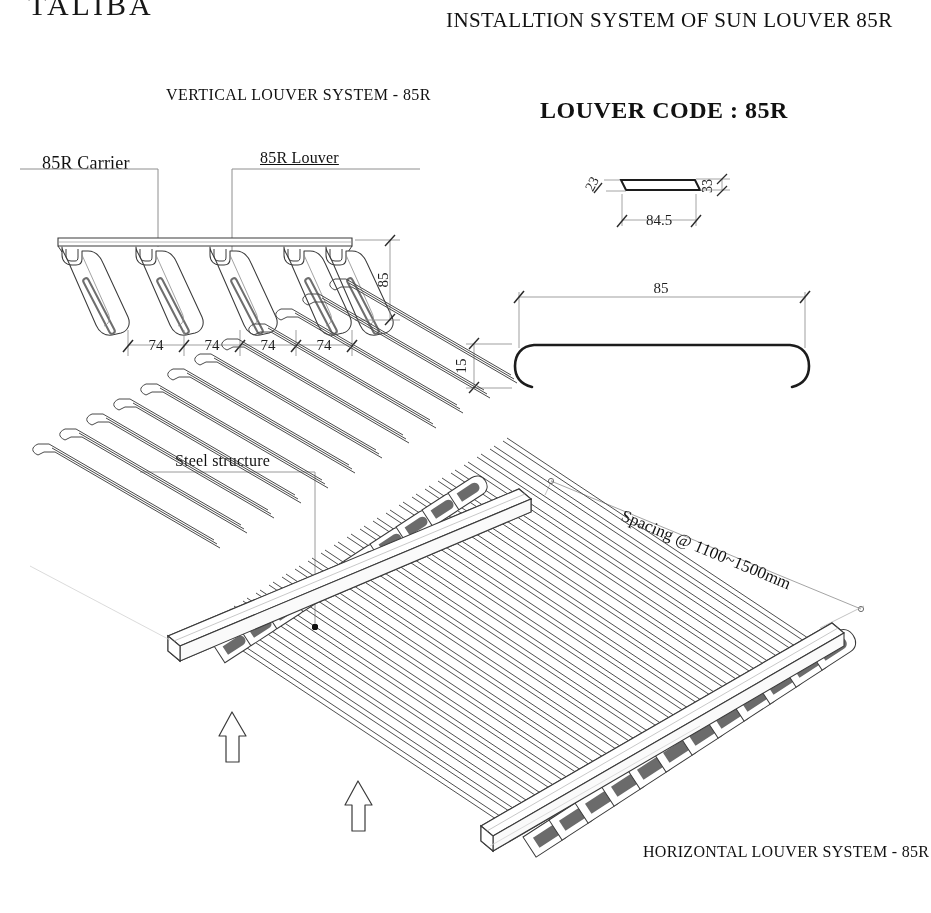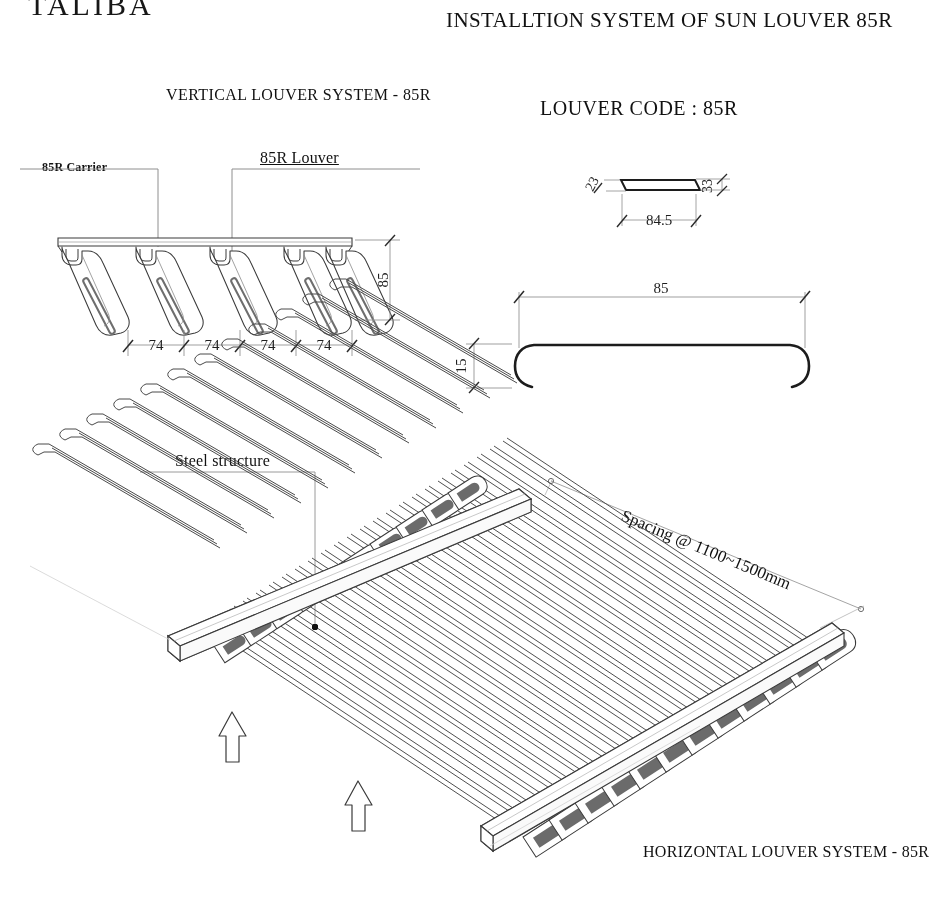--- a/index.html
+++ b/index.html
@@ -43,28 +43,28 @@
   }
   #vertical-title {
     left: 166px;
     top: 86px;
     font-size: 16px;
     letter-spacing: 0.4px;
   }
   #louver-code-title {
     left: 540px;
     top: 97px;
-    font-size: 20px;
+    font-size: 24px;
     letter-spacing: 0.5px;
+    font-weight: bold;
   }
   #label-carrier {
     left: 42px;
-    top: 160px;
-    font-size: 12px;
-    font-weight: bold;
+    top: 153px;
+    font-size: 18px;
   }
   #label-louver {
     left: 260px;
     top: 149px;
     font-size: 16px;
     text-decoration: underline;
   }
   #label-steel {
     left: 175px;
     top: 452px;

